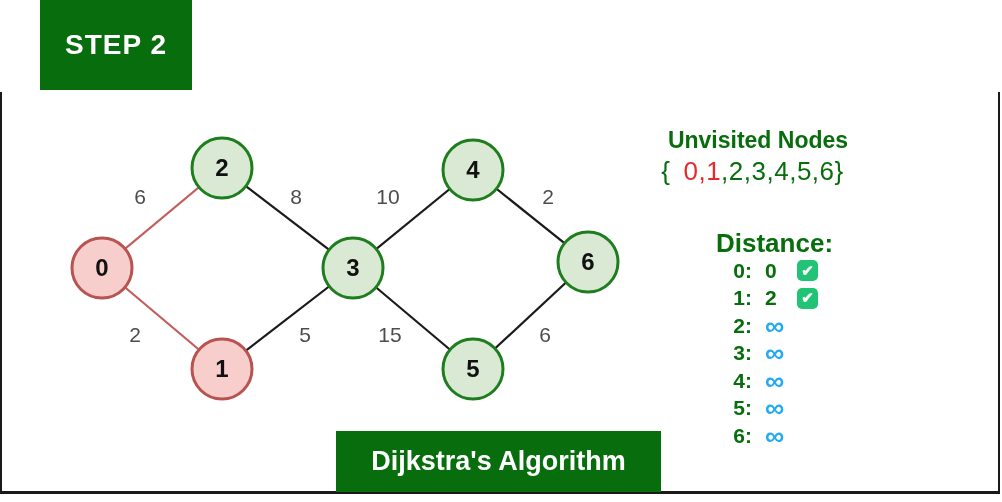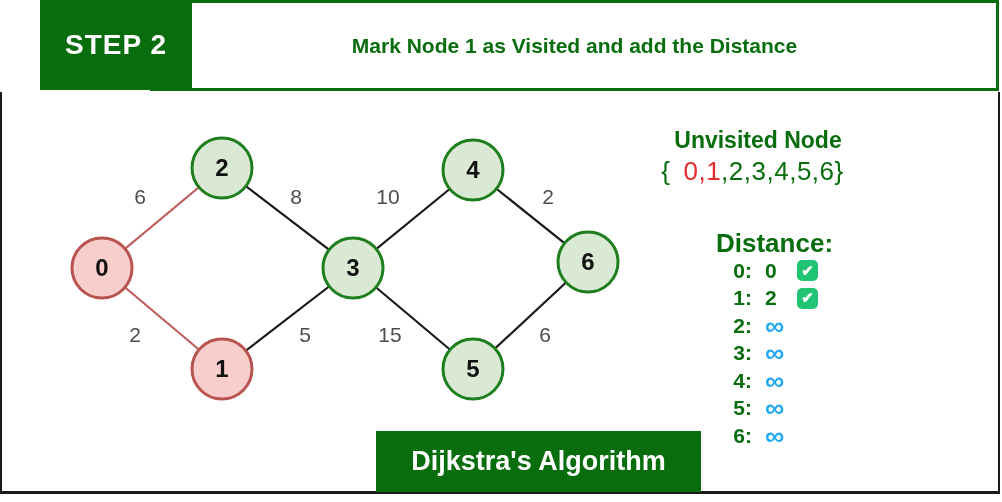--- a/index.html
+++ b/index.html
@@ -64,36 +64,33 @@
   }
   .dist-value.inf { color:#25aaf1; font-size:27px; line-height:20px; }
   .check-icon {
     margin-left:10px; width:21px; height:21px; border-radius:5px; background:#20c474;
     color:#ffffff; font-size:15px; font-weight:bold;
     display:flex; align-items:center; justify-content:center;
   }
   
   .banner {
     position:absolute; left:336px; top:431px; width:325px; height:61px;
-    background:#086d0d; display:flex; align-items:center; justify-content:center; z-index:3;margin-left:40px;
+    background:#086d0d; display:flex; align-items:center; justify-content:center; z-index:3;
   }
   .banner span { color:#ffffff; font-weight:bold; font-size:27px; }
 </style>
 </head>
 <body>
 
 <div class="stage">
 
   <div class="step-box">
     <span>STEP 2</span>
   </div>
 
-  <div class="header-box">
-    <span>Mark Node 1 as Visited and add the Distance</span>
-  </div>
 
   <div class="main-box"></div>
 
   <svg class="graph-svg" id="graph-svg" viewBox="0 0 1002 502">
       <line x1="102" y1="268" x2="222" y2="168" stroke="#bf5e5c" class="edge-line"></line>
       <line x1="102" y1="268" x2="222" y2="369" stroke="#bf5e5c" class="edge-line"></line>
       <line x1="222" y1="168" x2="353" y2="268" stroke="#1a1a1a" class="edge-line"></line>
       <line x1="222" y1="369" x2="353" y2="268" stroke="#1a1a1a" class="edge-line"></line>
       <line x1="353" y1="268" x2="473" y2="170" stroke="#1a1a1a" class="edge-line"></line>
       <line x1="353" y1="268" x2="473" y2="369" stroke="#1a1a1a" class="edge-line"></line>
@@ -116,21 +113,21 @@
       <circle cx="353" cy="268" r="30" fill="#d9e9d4" stroke="#1e7e1e" stroke-width="3"></circle>
       <text x="353" y="276" class="node-label">3</text>
       <circle cx="473" cy="170" r="30" fill="#d9e9d4" stroke="#1e7e1e" stroke-width="3"></circle>
       <text x="473" y="178" class="node-label">4</text>
       <circle cx="473" cy="369" r="30" fill="#d9e9d4" stroke="#1e7e1e" stroke-width="3"></circle>
       <text x="473" y="377" class="node-label">5</text>
       <circle cx="588" cy="262" r="30" fill="#d9e9d4" stroke="#1e7e1e" stroke-width="3"></circle>
       <text x="588" y="270" class="node-label">6</text>
     </svg>
 
-  <div class="unvisited-title">Unvisited Node</div>
+  <div class="unvisited-title">Unvisited Nodes</div>
   <div class="unvisited-set" id="unvisited-set"><span class="seg-green">{</span><span class="seg-red">0,1</span><span class="seg-green">,2,3,4,5,6}</span></div>
 
   <div class="distance-panel">
     <div class="distance-title">Distance:</div>
     <div class="dist-rows" id="distance-rows">
         <div class="dist-row">
           <span class="dist-node">0:</span>
           <span class="dist-value">0</span>
           <span class="check-icon">✔</span>
         </div>

